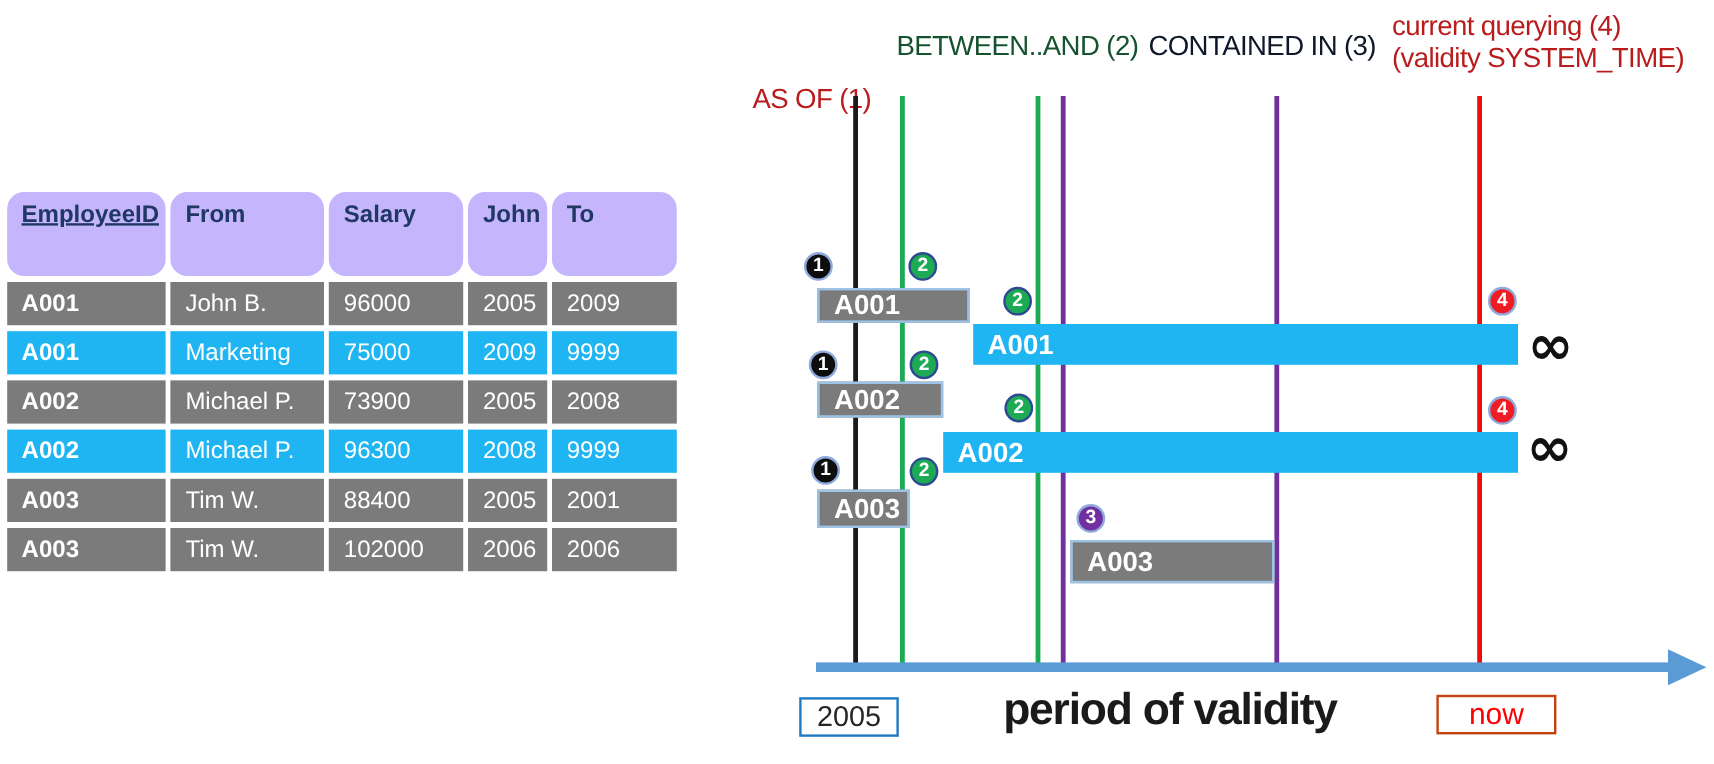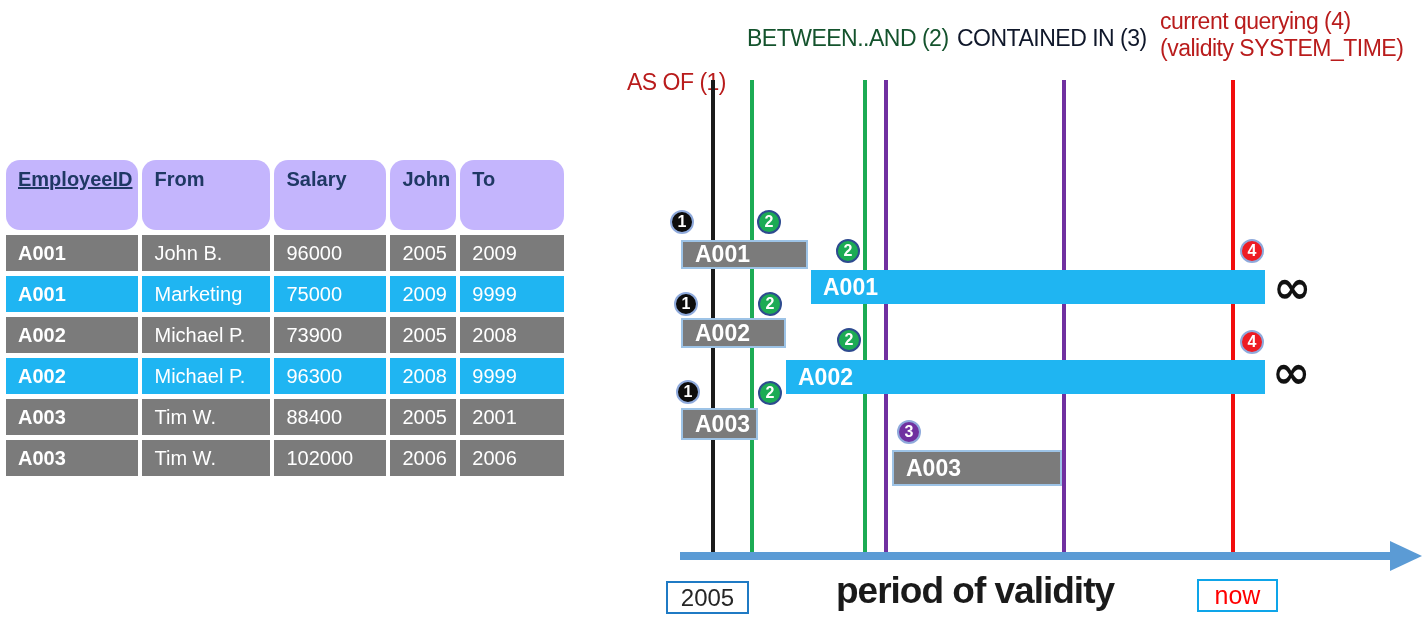--- a/index.html
+++ b/index.html
@@ -46,21 +46,21 @@
   .axis-head{
     position:absolute;left:1390px;top:541px;width:0;height:0;
     border-left:32px solid #5B9BD5;border-top:15px solid transparent;border-bottom:15px solid transparent;
   }
   .year-box{
     position:absolute;left:666px;top:581px;width:83px;height:33px;border:2px solid #1F7AC4;
     display:flex;align-items:center;justify-content:center;color:#262626;font-size:24px;box-sizing:border-box;
   }
   .period-label{position:absolute;left:836px;top:570px;font-size:37px;color:#1a1a1a;letter-spacing:-1px;white-space:nowrap;font-weight:bold;}
   .now-box{
-    position:absolute;left:1197px;top:579px;width:81px;height:33px;border:2px solid #0ea5e9;
+    position:absolute;left:1197px;top:579px;width:100px;height:33px;border:2px solid #c2410c;
     display:flex;align-items:center;justify-content:center;color:#FF0000;font-size:25px;box-sizing:border-box;
   }
 </style>
 </head>
 <body>
 
 <div class="stage">
 
   <table class="emp">
     <colgroup>

